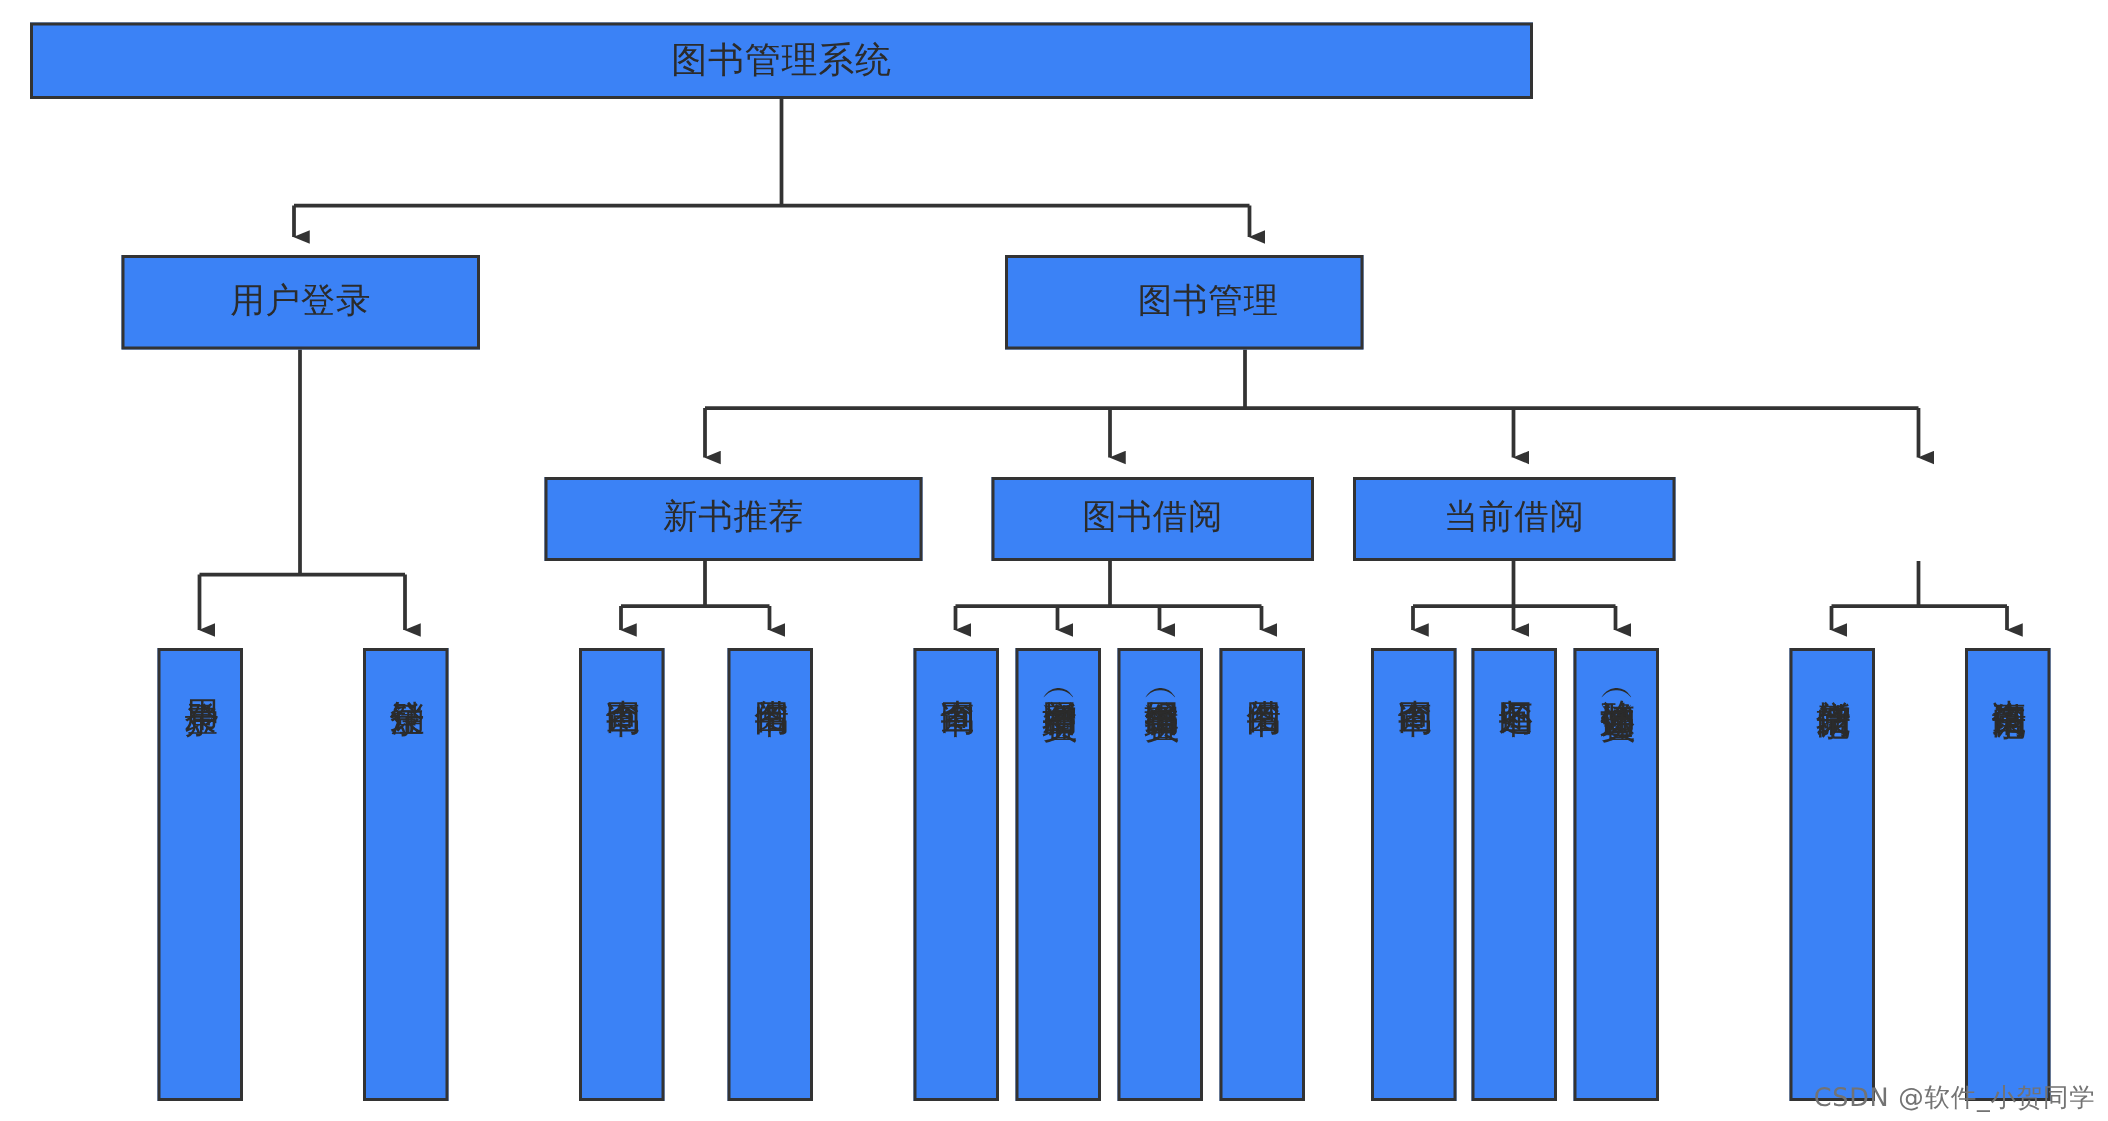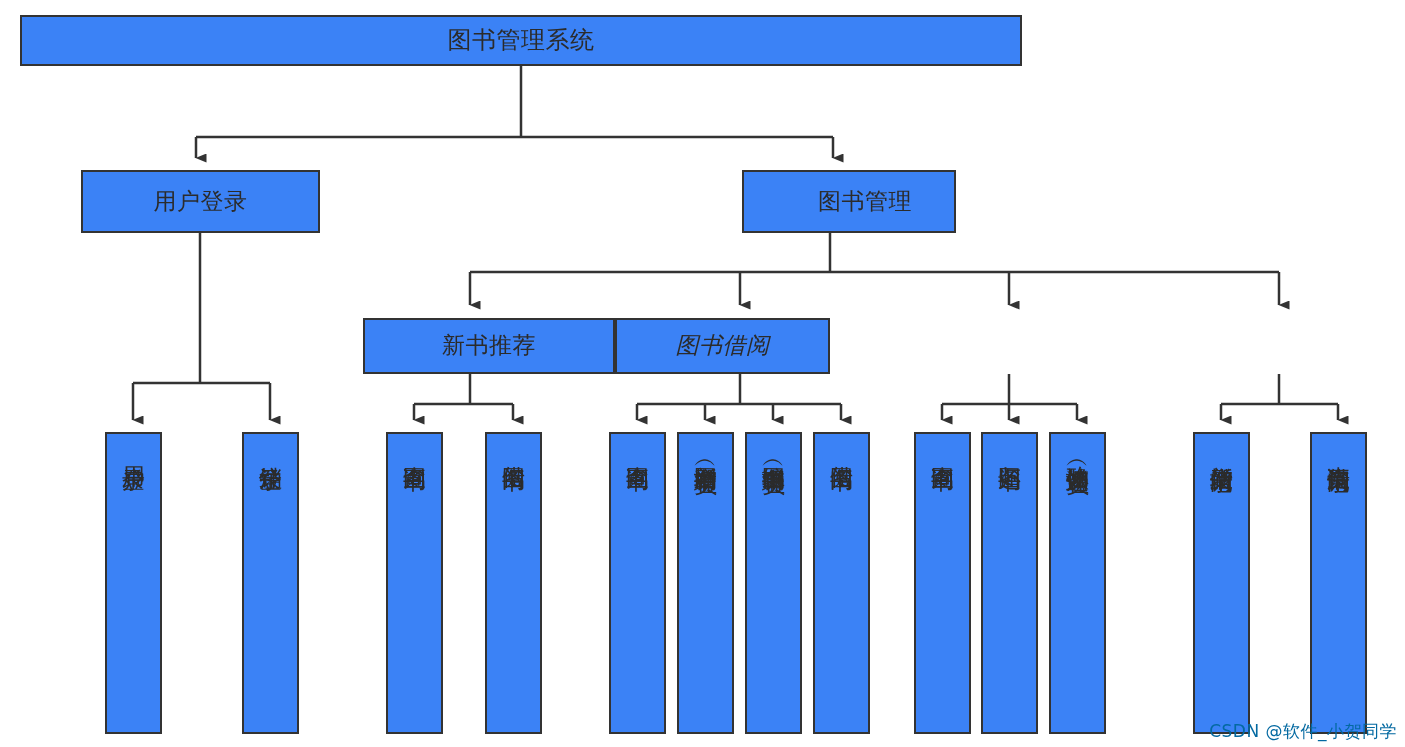--- a/index.html
+++ b/index.html
@@ -57,21 +57,21 @@
     line-height: 1.18;
     letter-spacing: 1px;
     white-space: nowrap;
     color: #2b2b2b;
   }
   .watermark {
     position: absolute;
     right: 8px;
     bottom: 4px;
     font-size: 17px;
-    color: #0369a1;
+    color: #737373;
     letter-spacing: 0.5px;
     z-index: 3;
     white-space: nowrap;
   }
 </style>
 </head>
 <body>
 
 <div id="canvas">
 
@@ -122,26 +122,27 @@
       <path d="M1221,404 L1338,404"></path>
       <path d="M1221,404 L1221,420" marker-end="url(#arw)"></path>
       <path d="M1338,404 L1338,420" marker-end="url(#arw)"></path>
     </g>
   </svg>
 
   <div class="node horiz root" style="left:20px; top:15px; width:1002px; height:51px;">图书管理系统</div>
 
   <div class="node horiz" style="left:81px; top:170px; width:239px; height:63px;">用户登录</div>
 
-  <div class="node horiz" style="left:742px; top:170px; width:214px; height:63px;padding-left:32px;">图书管理</div>
+  <div class="node horiz" style="left:670px; top:170px; width:239px; height:63px;padding-left:32px;">图书管理</div>
 
   <div class="node horiz" style="left:363px; top:318px; width:252px; height:56px;">新书推荐</div>
 
-  <div class="node horiz" style="left:615px; top:318px; width:215px; height:56px;font-style:italic;">图书借阅</div>
+  <div class="node horiz" style="left:661px; top:318px; width:215px; height:56px;">图书借阅</div>
 
+  <div class="node horiz" style="left:902px; top:318px; width:215px; height:56px;">当前借阅</div>
 
 
   <div class="node vert" style="left:105px; top:432px; width:57px; height:302px;">
     <span class="vlabel">用户登录</span>
   </div>
 
   <div class="node vert" style="left:242px; top:432px; width:57px; height:302px;">
     <span class="vlabel">注销登录</span>
   </div>
 

